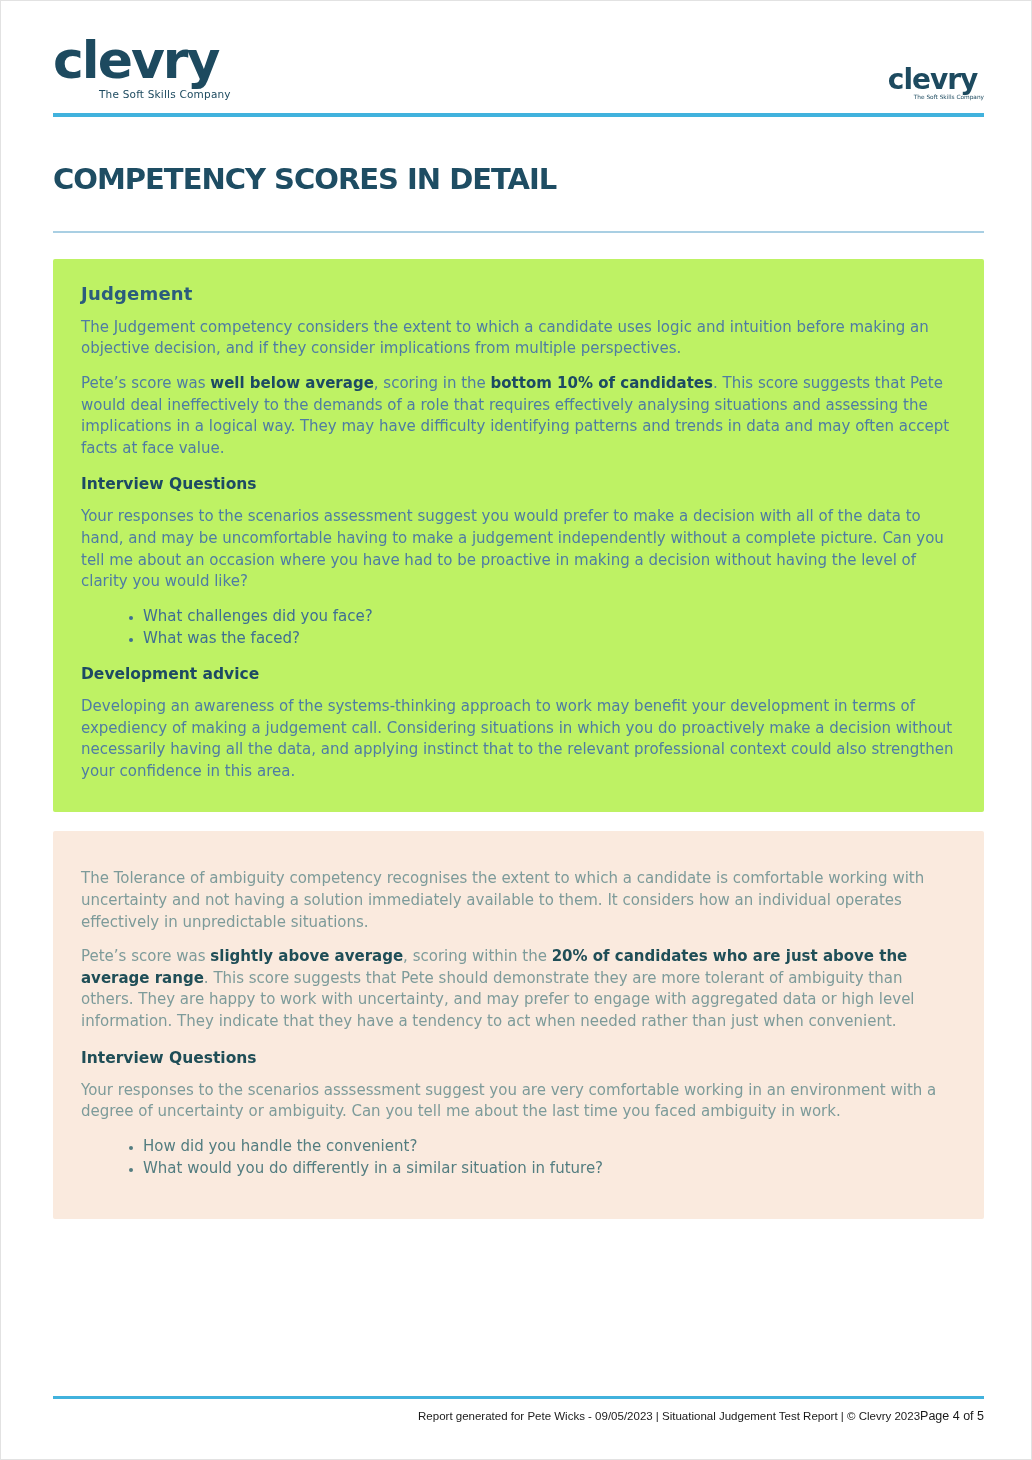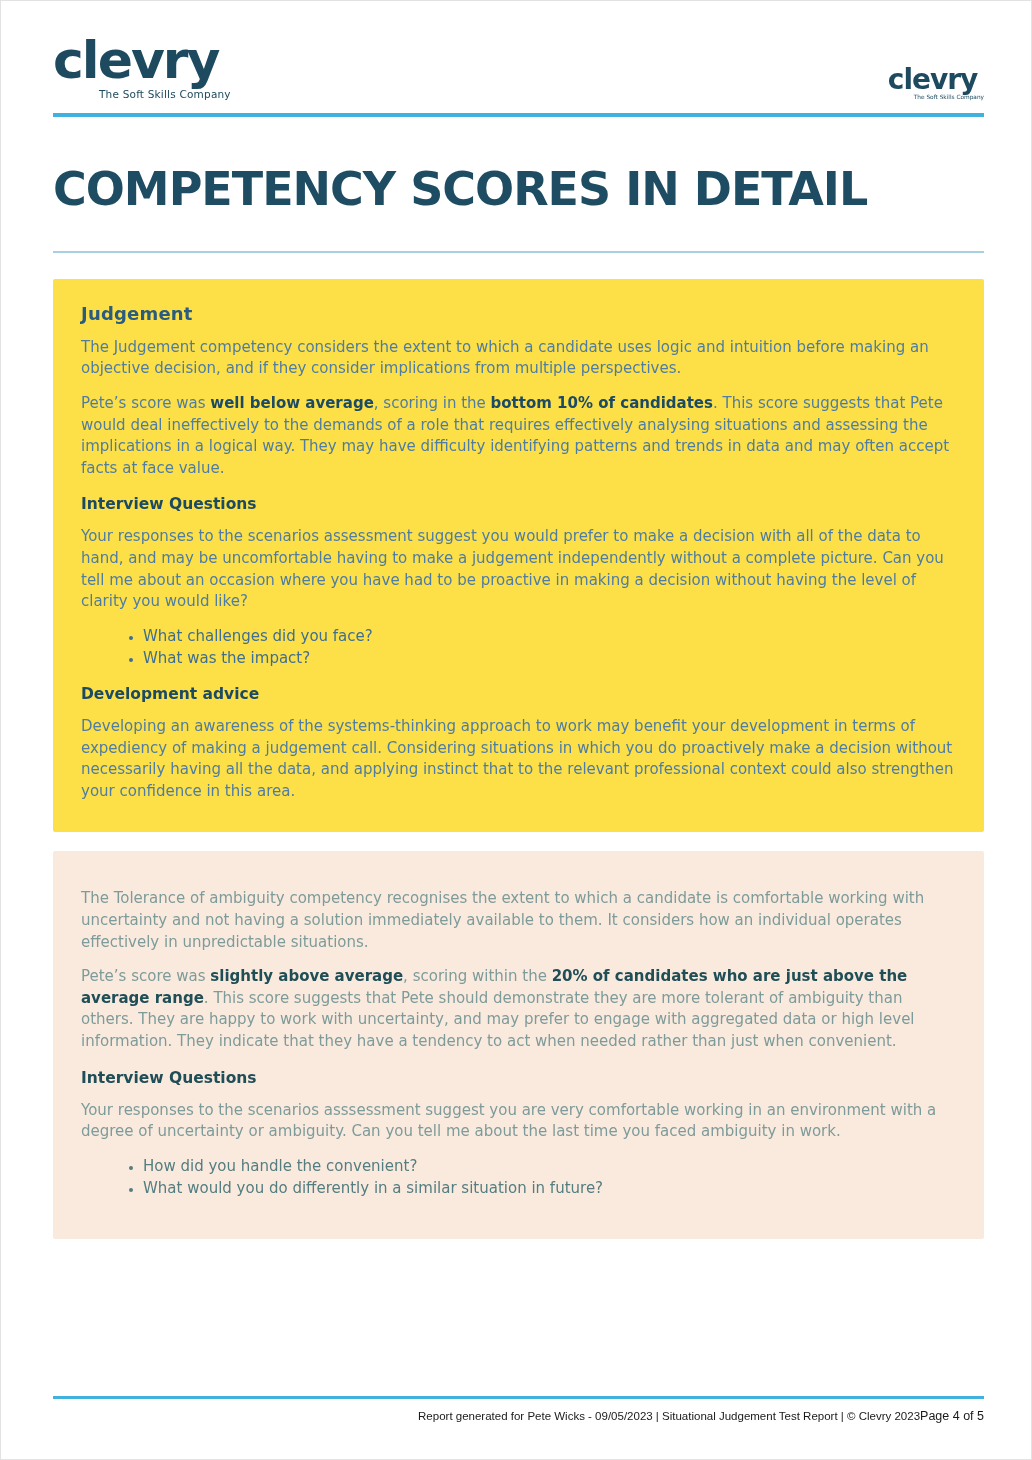--- a/index.html
+++ b/index.html
@@ -45,40 +45,40 @@
   }
   .header-rule {
     margin-top: 13px;
     height: 4px;
     background: #41b2dd;
   }
 
   
   .page-title {
     margin-top: 45px;
-    font-size: 46px;
+    font-size: 29px;
     font-weight: 800;
     letter-spacing: -1px;
     color: #1e4d63;
     font-family: "DejaVu Sans", sans-serif;
   }
   .title-rule {
     margin-top: 35px;
     height: 2px;
     background: #a9cfe3;
   }
 
   
   .card {
     padding: 24px 28px 30px 28px;
     border-radius: 2px;
   }
   .card-blue {
     margin-top: 26px;
-    background: #fde047;
+    background: #bef264;
   }
   .card-orange {
     margin-top: 19px;
     background: #faeade;
     padding-bottom: 38px;
   }
   .card h2 {
     font-size: 18px;
     font-weight: 600;
     letter-spacing: 0.2px;
@@ -157,21 +157,21 @@
     <div class="title-rule"></div>
 
     <section class="card card-blue">
       <h2>Judgement</h2>
       <p class="body">The Judgement competency considers the extent to which a candidate uses logic and intuition before making an objective decision, and if they consider implications from multiple perspectives.</p>
       <p class="body"><span>Pete’s score was </span><span class="run-bold">well below average</span><span>, scoring in the </span><span class="run-bold">bottom 10% of candidates</span><span>. This score suggests that Pete would deal ineffectively to the demands of a role that requires effectively analysing situations and assessing the implications in a logical way. They may have difficulty identifying patterns and trends in data and may often accept facts at face value.</span></p>
       <h3>Interview Questions</h3>
       <p class="body">Your responses to the scenarios assessment suggest you would prefer to make a decision with all of the data to hand, and may be uncomfortable having to make a judgement independently without a complete picture. Can you tell me about an occasion where you have had to be proactive in making a decision without having the level of clarity you would like?</p>
       <ul>
         <li>What challenges did you face?</li>
-        <li>What was the impact?</li>
+        <li>What was the faced?</li>
       </ul>
       <h3>Development advice</h3>
       <p class="body">Developing an awareness of the systems-thinking approach to work may benefit your development in terms of expediency of making a judgement call. Considering situations in which you do proactively make a decision without necessarily having all the data, and applying instinct that to the relevant professional context could also strengthen your confidence in this area.</p>
     </section>
 
     <section class="card card-orange">
       <p class="body">The Tolerance of ambiguity competency recognises the extent to which a candidate is comfortable working with uncertainty and not having a solution immediately available to them. It considers how an individual operates effectively in unpredictable situations.</p>
       <p class="body"><span>Pete’s score was </span><span class="run-bold">slightly above average</span><span>, scoring within the </span><span class="run-bold">20% of candidates who are just above the average range</span><span>. This score suggests that Pete should demonstrate they are more tolerant of ambiguity than others. They are happy to work with uncertainty, and may prefer to engage with aggregated data or high level information. They indicate that they have a tendency to act when needed rather than just when convenient.</span></p>
       <h3>Interview Questions</h3>
       <p class="body">Your responses to the scenarios asssessment suggest you are very comfortable working in an environment with a degree of uncertainty or ambiguity. Can you tell me about the last time you faced ambiguity in work.</p>

